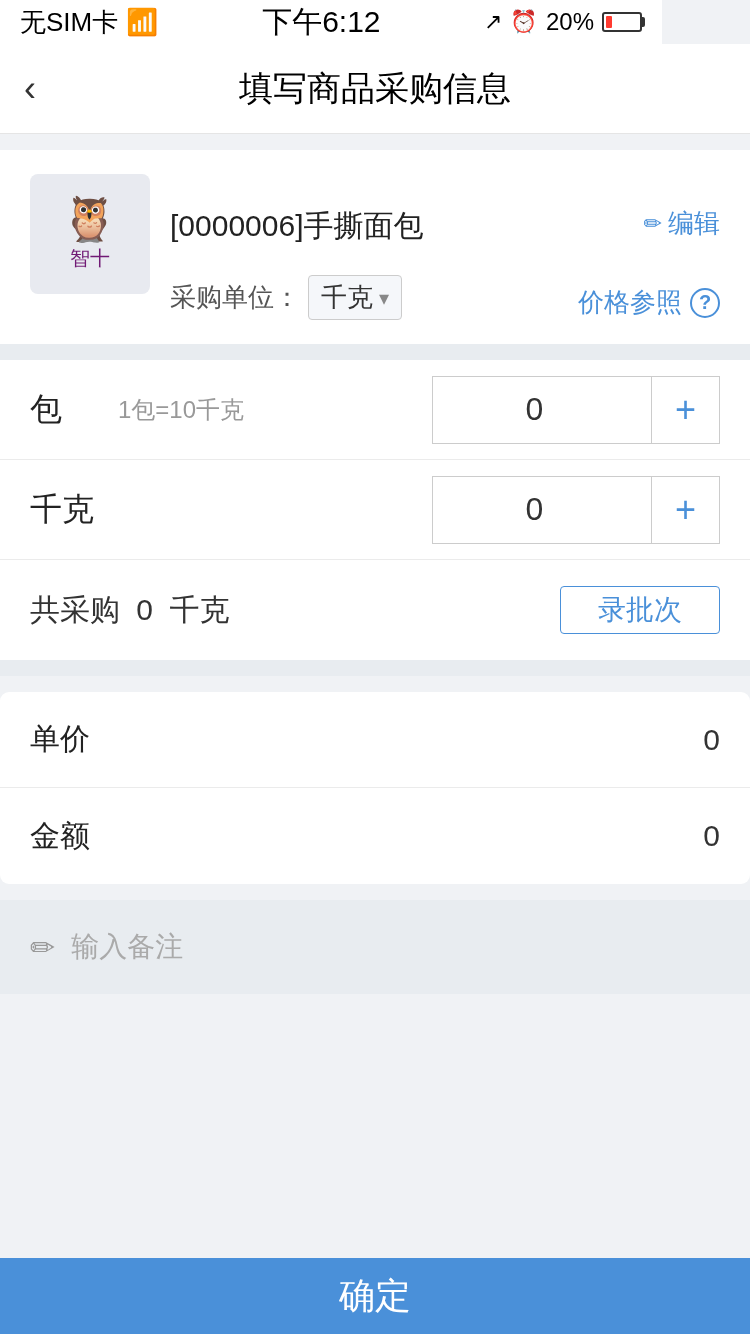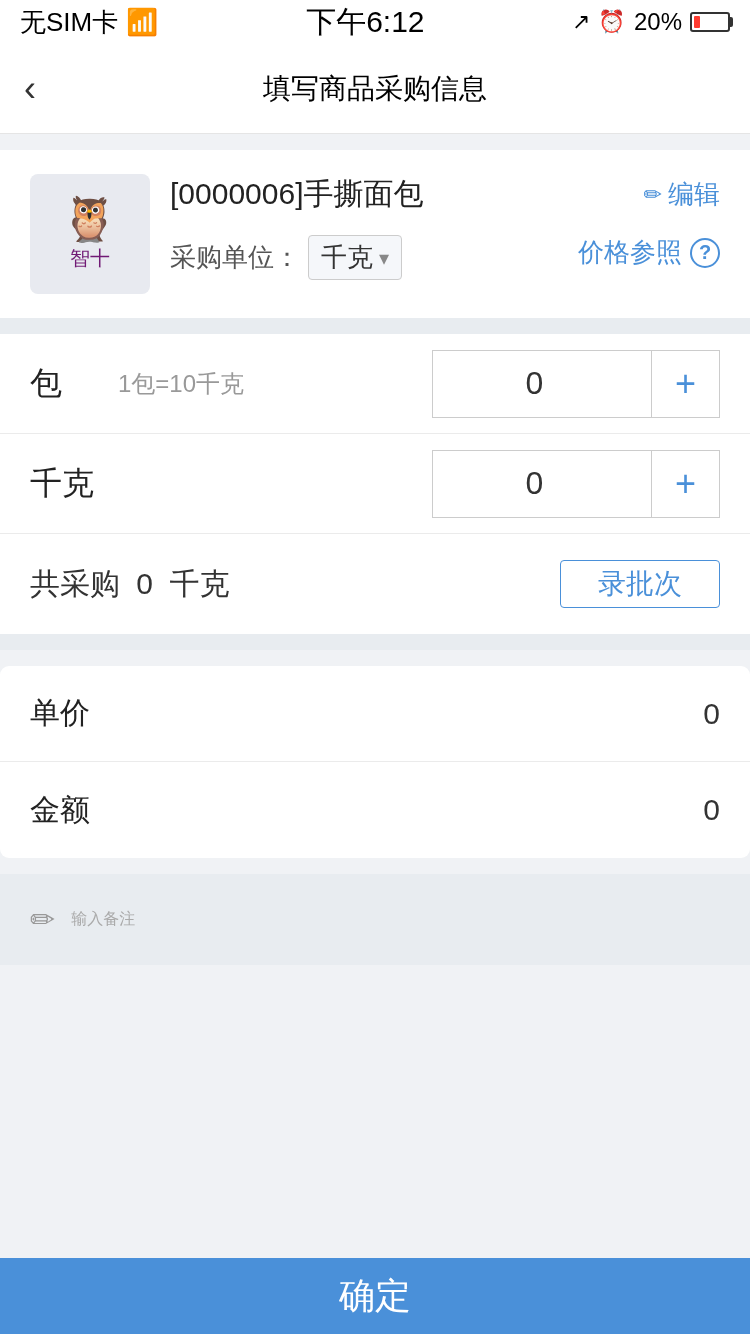--- a/index.html
+++ b/index.html
@@ -7,21 +7,21 @@
     body {
       width: 750px;
       min-height: 1334px;
       font-family: -apple-system, "PingFang SC", "Helvetica Neue", sans-serif;
       background: #f0f2f5;
       position: relative;
     }
 
     
     .status-bar {
-      width: 750px;
+      width: 662px;
       height: 44px;
       background: #fff;
       display: flex;
       align-items: center;
       justify-content: space-between;
       padding: 0 20px;
       font-size: 26px;
       color: #000;
     }
     .status-left {
@@ -80,21 +80,21 @@
       border-bottom: 1px solid #e5e5e5;
     }
     .nav-back {
       position: absolute;
       left: 24px;
       font-size: 36px;
       color: #333;
       cursor: pointer;
     }
     .nav-title {
-      font-size: 28px;
+      font-size: 34px;
       font-weight: 500;
       color: #000;
     }
 
     
     .product-card {
       background: #fff;
       padding: 24px 30px;
       display: flex;
       align-items: flex-start;
@@ -121,42 +121,43 @@
       font-size: 20px;
       color: #701a75;
       margin-top: 4px;
     }
     .product-info {
       flex: 1;
     }
     .product-name-row {
       display: flex;
       justify-content: space-between;
-      align-items: center;
+      align-items: flex-start;
+      margin-top: 32px;
     }
     .product-name {
       font-size: 30px;
       color: #222;
       font-weight: 500;
       flex: 1;
     }
     .edit-btn {
       display: flex;
       align-items: center;
       gap: 6px;
       font-size: 26px;
       color: #4a90d9;
       cursor: pointer;
       white-space: nowrap;
     }
     .purchase-unit-row {
       display: flex;
-      align-items: flex-start;
+      align-items: flex-end;
       justify-content: space-between;
-      margin-top: 20px;
+      margin-top: 28px;
       gap: 31px;
     }
     .unit-label {
       font-size: 26px;
       color: #555;
     }
     .unit-selector {
       display: flex;
       align-items: center;
       border: 1px solid #ccc;
@@ -310,21 +311,21 @@
       display: flex;
       align-items: center;
       gap: 16px;
       min-height: 80px;
     }
     .pencil-icon {
       font-size: 30px;
       color: #999;
     }
     .remark-placeholder {
-      font-size: 16px;
+      font-size: 28px;
       color: #aaa;
     }
 
     
     .confirm-btn {
       position: fixed;
       bottom: 0;
       left: 0;
       width: 750px;
       height: 76px;

